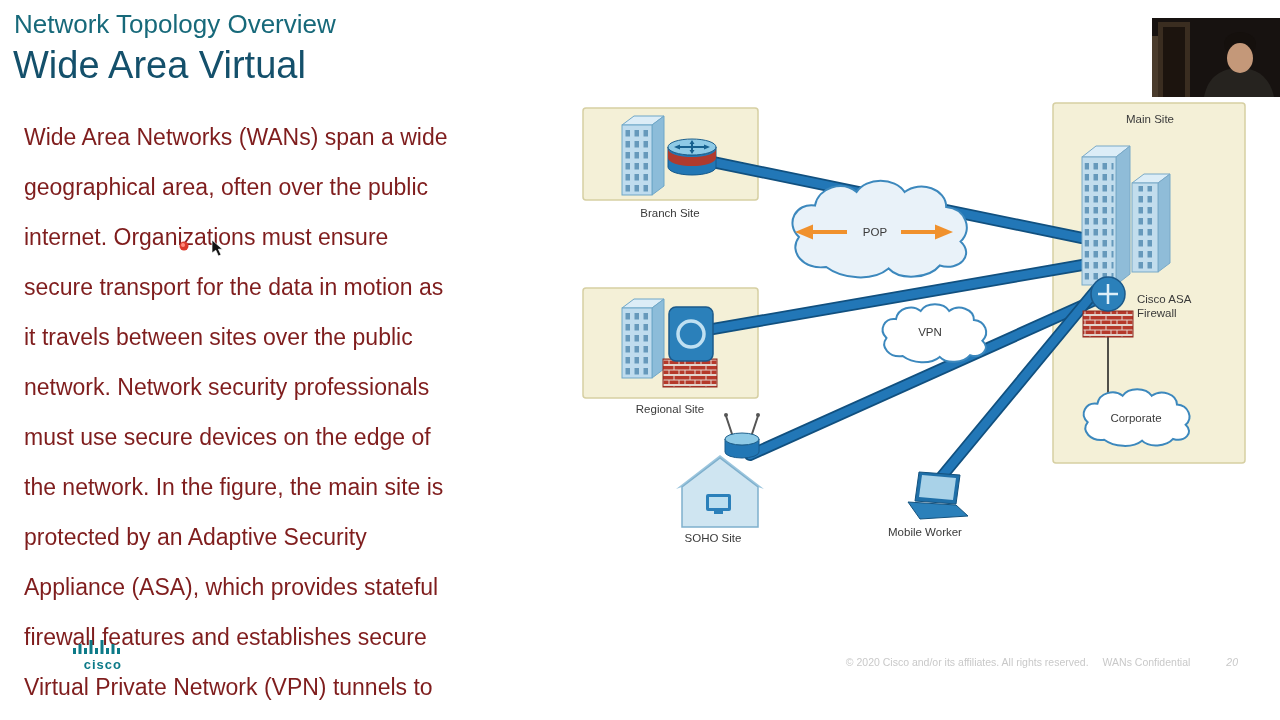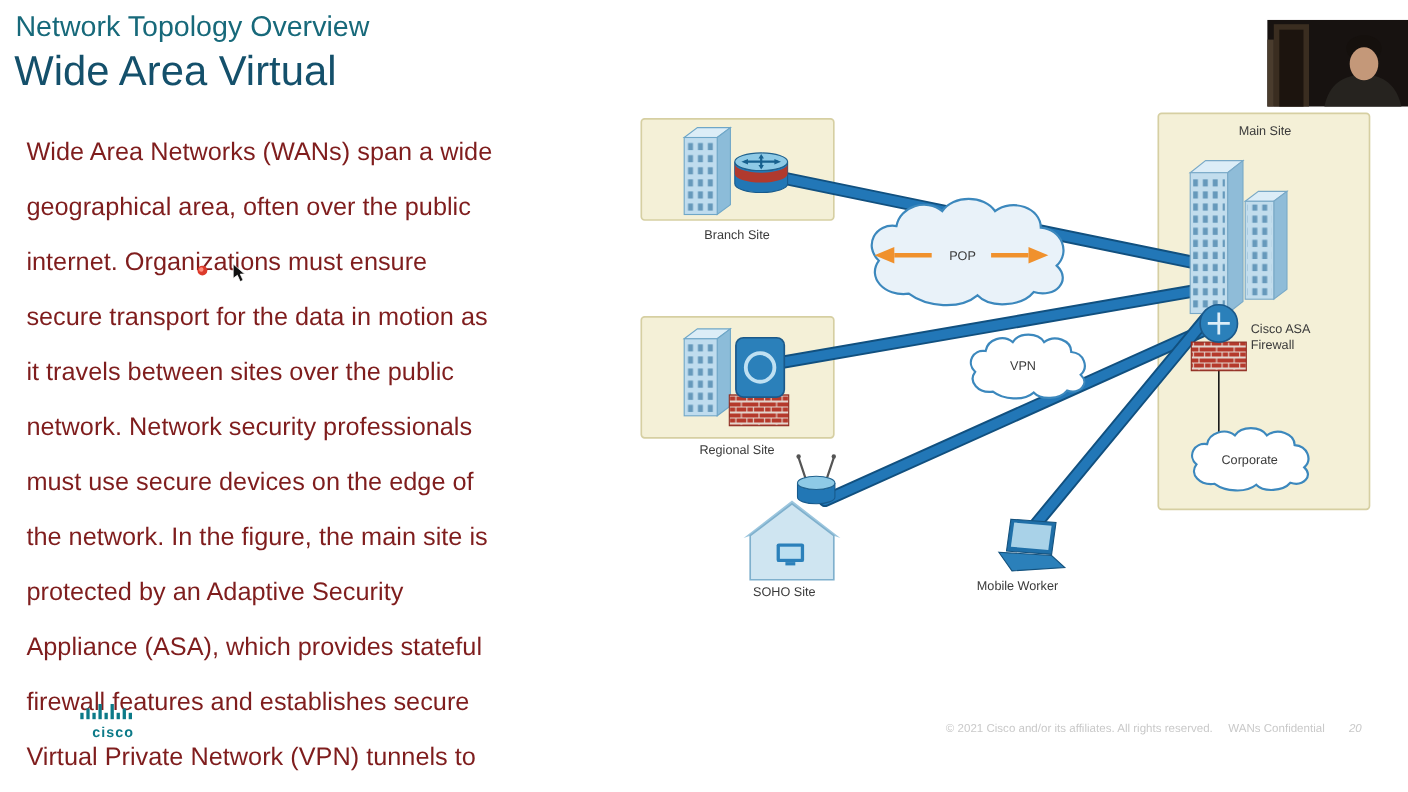--- a/index.html
+++ b/index.html
@@ -20,21 +20,21 @@
   .lo { stroke:#11507f; stroke-width:12;  stroke-linecap:round; fill:none; }
   .lc { stroke:#2277b7; stroke-width:8.5; stroke-linecap:round; fill:none; }
   .webcam { position:absolute; left:1152px; top:18px; width:128px; height:79px; }
   .pointer-layer { position:absolute; left:176px; top:236px; }
   .logo { position:absolute; left:62px; top:638px; width:60px; text-align:right; color:#0c7a88; }
   .logo-text { font-size:13px; font-weight:bold; letter-spacing:1px; line-height:13px; }
   .footer {
     position:absolute; right:42px; top:656px; display:flex; align-items:baseline;
     gap:14px; font-size:10.5px; color:#c9c9c9;
   }
-  .footer .page-num { margin-left:8px;font-style:italic; }
+  .footer .page-num { margin-left:22px;font-style:italic; }
 </style>
 </head>
 <body>
 
 <div class="slide">
 
   <div class="subtitle">Network Topology Overview</div>
   <div class="title">Wide Area Virtual</div>
   <div class="body-text">Wide Area Networks (WANs) span a wide geographical area, often over the public internet. Organizations must ensure secure transport for the data in motion as it travels between sites over the public network. Network security professionals must use secure devices on the edge of the network. In the figure, the main site is protected by an Adaptive Security Appliance (ASA), which provides stateful firewall features and establishes secure Virtual Private Network (VPN) tunnels to various destinations.</div>
 
@@ -188,18 +188,18 @@
         <rect x="28.5" y="2" width="3" height="14"></rect>
         <rect x="34" y="10" width="3" height="6"></rect>
         <rect x="39.5" y="6" width="3" height="10"></rect>
         <rect x="45" y="10" width="3" height="6"></rect>
       </g>
     </svg>
     <div class="logo-text">cisco</div>
   </div>
 
   <div class="footer">
-    <span>© 2021 Cisco and/or its affiliates. All rights reserved.</span>
+    <span>© 2020 Cisco and/or its affiliates. All rights reserved.</span>
     <span>WANs Confidential</span>
     <span class="page-num">20</span>
   </div>
 
 </div>
 
 </body></html>

